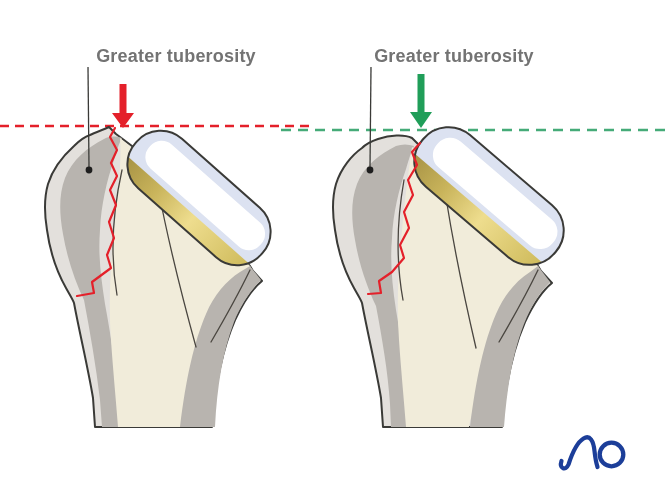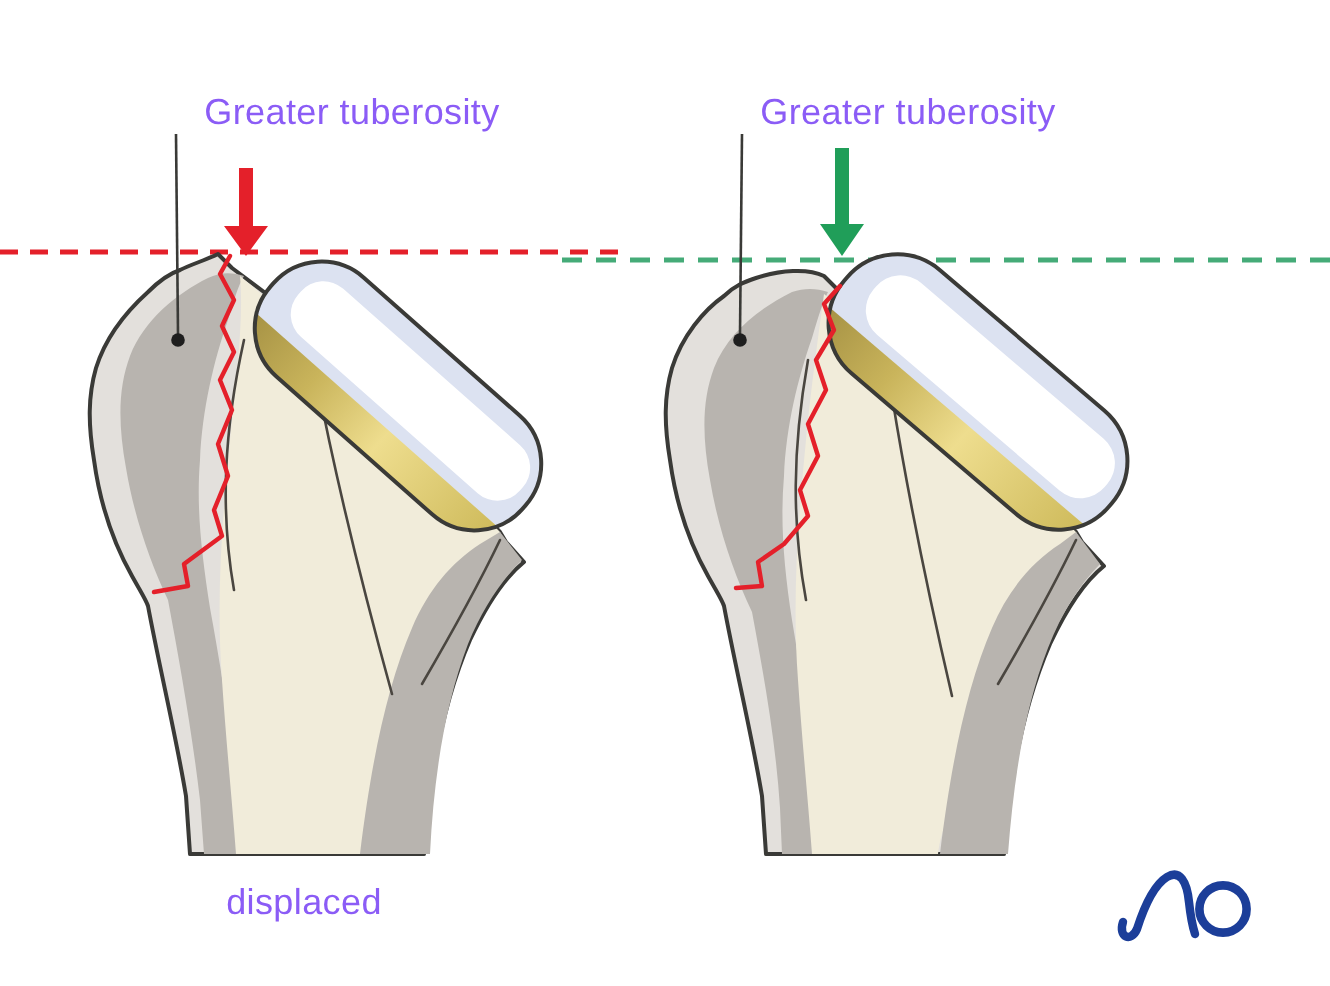--- a/index.html
+++ b/index.html
@@ -1,22 +1,22 @@
 <!DOCTYPE html>
 <html><head>
 <meta charset="utf-8">
 <style>
   html,body{margin:0;padding:0;background:#fff;}
   .canvas{
     position:relative;width:665px;height:493px;background:#ffffff;
     font-family:"Liberation Sans", sans-serif;overflow:hidden;
   }
   .lbl{
-    position:absolute;color:#8b5cf6;font-size:18px;letter-spacing:.2px;
-    white-space:nowrap;transform:translateX(-50%);
+    position:absolute;color:#737373;font-size:18px;letter-spacing:.2px;
+    white-space:nowrap;transform:translateX(-50%);font-weight:bold;
   }
   .caption{font-size:18px;}
   svg{position:absolute;left:0;top:0;}
   .outl{stroke:#3a3a37;stroke-width:2;stroke-linejoin:round;}
   .thin{stroke:#4a4640;stroke-width:1.3;fill:none;stroke-linecap:round;}
   .frac{fill:none;stroke-width:2.2;stroke-linejoin:round;stroke-linecap:round;}
   .ptr{stroke:#3a3a37;stroke-width:1.3;}
 </style>
 </head>
 <body>
@@ -141,14 +141,13 @@
       <path d="M 561.5,461 C 559,468.5 565.5,471.5 568.5,464.5
                C 572.5,452 577,442.5 583.5,438.5
                C 590,434.5 593.5,441 594.5,451
                C 595.2,457.5 596.2,463 597.5,467" stroke-width="4.2" stroke="#1c3e99"></path>
       <circle cx="611.5" cy="454.5" r="11.8" stroke-width="4.3" stroke="#1c3e99"></circle>
     </g>
   </svg>
 
   <div class="lbl" style="left:176px;top:46px;">Greater tuberosity</div>
   <div class="lbl" style="left:454px;top:46px;">Greater tuberosity</div>
-  <div class="lbl caption" style="left:152px;top:441px;">displaced</div>
 </div>
 
 </body></html>

